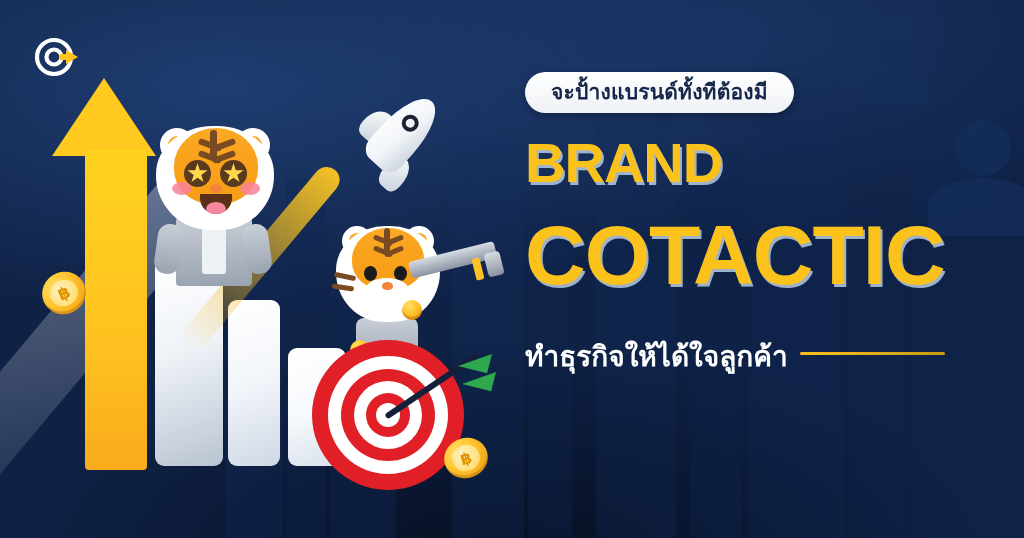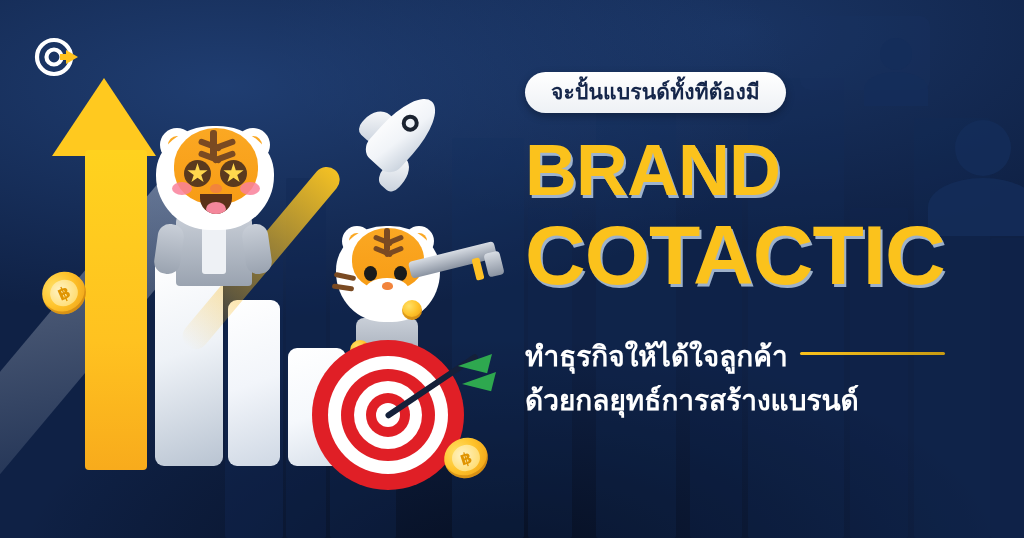--- a/index.html
+++ b/index.html
@@ -68,21 +68,21 @@
   .star{position:absolute;background:#FFD84D;clip-path:polygon(50% 0%,61% 35%,98% 35%,68% 57%,79% 91%,50% 70%,21% 91%,32% 57%,2% 35%,39% 35%);}
   .scope{position:absolute;background:linear-gradient(180deg,#D7DCE3,#8A93A1);border-radius:4px;}
   .scope-band{position:absolute;background:#FFC125;border-radius:2px;}
   
   .right{position:absolute;left:505px;top:0;width:519px;height:538px;}
   .pill-badge{position:absolute;left:20px;top:72px;background:linear-gradient(180deg,#ffffff,#eef1f5);
     border-radius:24px;padding:8px 26px 10px;box-shadow:0 3px 8px rgba(0,0,0,.3);}
   .pill-badge span{font-size:21px;font-weight:bold;color:#15264a;letter-spacing:.2px;white-space:nowrap;line-height:1.1;}
   .headline{position:absolute;left:20px;font-weight:bold;color:#FBC21C;letter-spacing:-1px;line-height:.95;
     text-shadow:2px 3px 0 rgba(205,225,245,.75);}
-  .h-brand{top:136px;font-size:72px;}
+  .h-brand{top:136px;font-size:56px;}
   .h-strategy{top:216px;font-size:84px;}
   .sub{position:absolute;left:20px;color:#ffffff;font-weight:bold;font-size:28px;white-space:nowrap;}
   .sub1{top:334px;}
   .sub2{top:378px;}
   .sub-rule{position:absolute;height:3px;background:linear-gradient(90deg,#FBC21C,#C79A12);border-radius:2px;}
   .social{position:absolute;display:flex;align-items:center;gap:9px;
     border:1.5px solid rgba(215,225,240,.65);border-radius:22px;padding:7px 20px;}
   .social .handle{color:#ffffff;font-weight:bold;font-size:17px;letter-spacing:.5px;}
   .ic{width:19px;height:19px;display:block;}
   
@@ -240,25 +240,24 @@
       <circle cx="21" cy="24" r="17" fill="none" stroke="#ffffff" stroke-width="4.2"></circle>
       <circle cx="21" cy="24" r="7.5" fill="none" stroke="#ffffff" stroke-width="4.2"></circle>
       <path d="M33 17 L45 24 L33 31 Z" fill="#FFC21E"></path>
       <rect x="27" y="21" width="8" height="6" fill="#FFC21E"></rect>
     </svg>
   </div>
 
   <div class="right">
 
     <div class="pill-badge">
-      <span>จะปั้นแบรนด์ทั้งทีต้องมี</span>
+      <span>จะปั้างแบรนด์ทั้งทีต้องมี</span>
     </div>
 
     <div class="headline h-brand">BRAND</div>
     <div class="headline h-strategy">COTACTIC</div>
 
     <div class="sub sub1">ทำธุรกิจให้ได้ใจลูกค้า</div>
     <div class="sub-rule" style="left:295px;top:352px;width:145px;"></div>
-    <div class="sub sub2">ด้วยกลยุทธ์การสร้างแบรนด์</div>
 
 
   </div>
 </div>
 
 </body></html>

